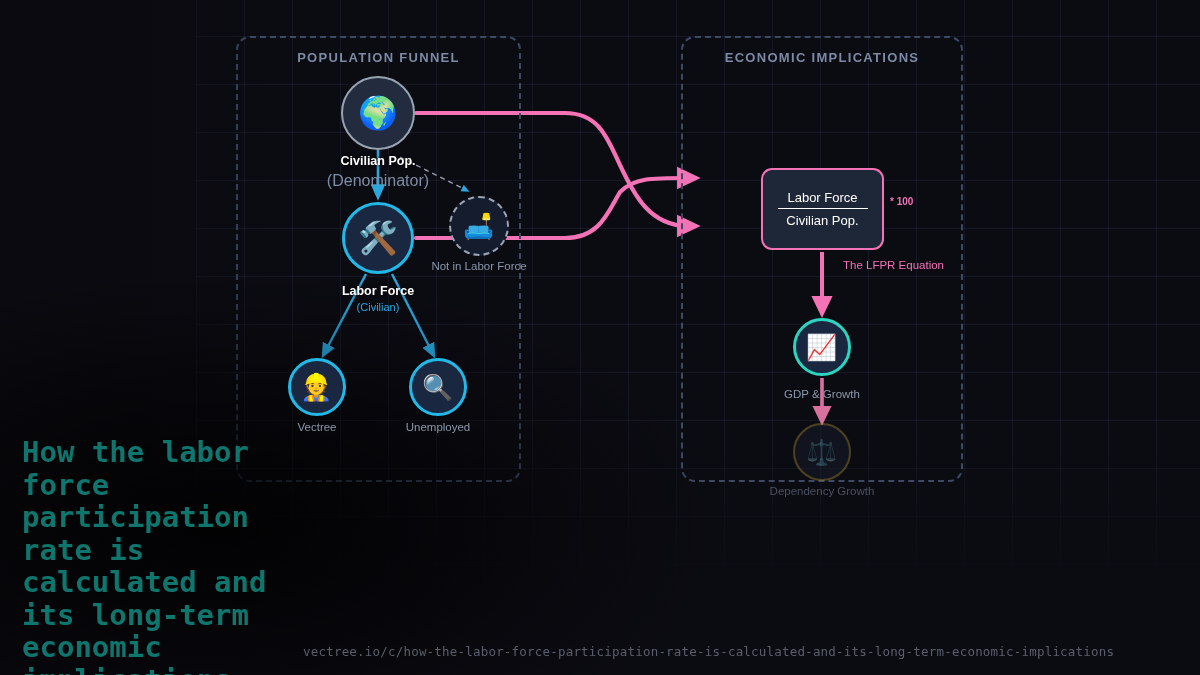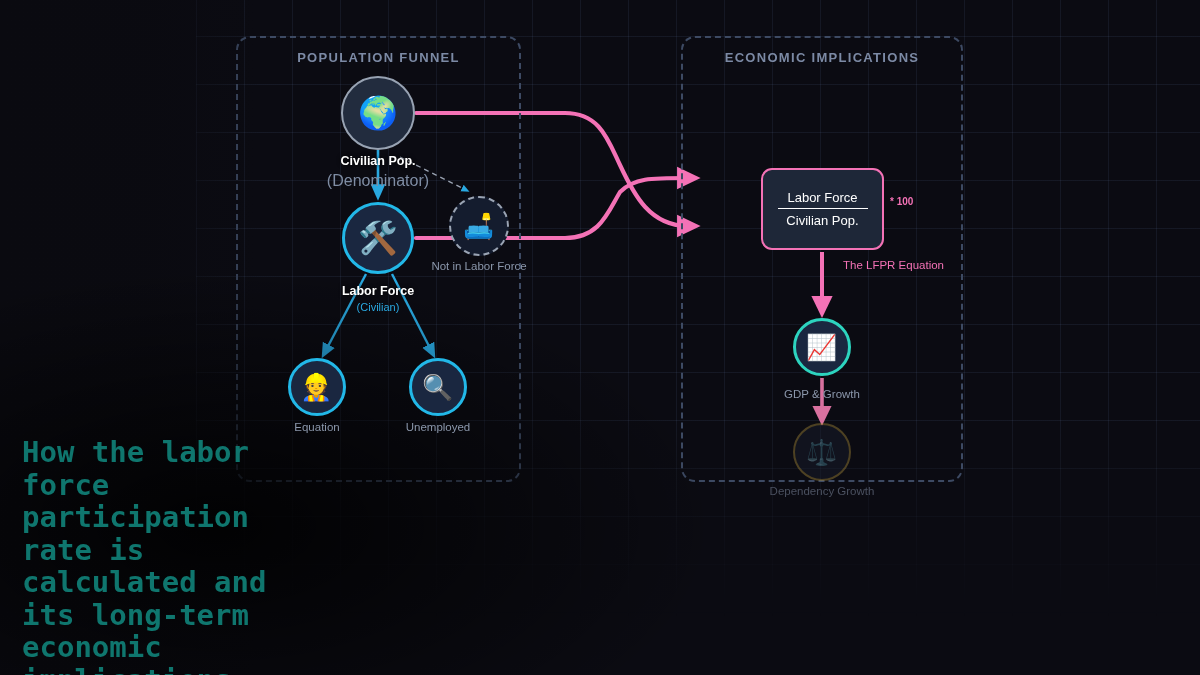--- a/index.html
+++ b/index.html
@@ -218,21 +218,21 @@
   <div class="node-label lbl-cyan" style="left:298px; top:301px; width:160px;">(Civilian)</div>
 
   <div class="node ring-dashed" style="left:449px; top:196px; width:60px; height:60px;">
     <span class="emoji" style="font-size:25px;">🛋️</span>
   </div>
   <div class="node-label lbl-muted" style="left:399px; top:260px; width:160px;text-align:center;">Not in Labor Force</div>
 
   <div class="node ring-cyan" style="left:288px; top:358px; width:58px; height:58px;">
     <span class="emoji" style="font-size:26px;">👷</span>
   </div>
-  <div class="node-label lbl-muted" style="left:237px; top:421px; width:160px;">Equation</div>
+  <div class="node-label lbl-muted" style="left:237px; top:421px; width:160px;">Vectree</div>
 
   <div class="node ring-cyan" style="left:409px; top:358px; width:58px; height:58px;">
     <span class="emoji" style="font-size:25px;">🔍</span>
   </div>
   <div class="node-label lbl-muted" style="left:358px; top:421px; width:160px;">Unemployed</div>
 
   <div class="node ring-teal" style="left:793px; top:318px; width:58px; height:58px;">
     <span class="emoji" style="font-size:25px;">📈</span>
   </div>
   <div class="node-label lbl-muted" style="left:742px; top:380px; width:160px;margin-top:8px;">GDP &amp; Growth</div>
@@ -248,14 +248,15 @@
     <div class="den">Civilian Pop.</div>
   </div>
   <div id="equation-mult">* 100</div>
   <div id="equation-caption">The LFPR Equation</div>
 
   <div id="vignette"></div>
 
 
   <div id="headline">How the labor force participation rate is calculated and its long-term economic implications.</div>
 
+  <div id="footer-url">vectree.io/c/how-the-labor-force-participation-rate-is-calculated-and-its-long-term-economic-implications</div>
 
 </div>
 
 </body></html>

